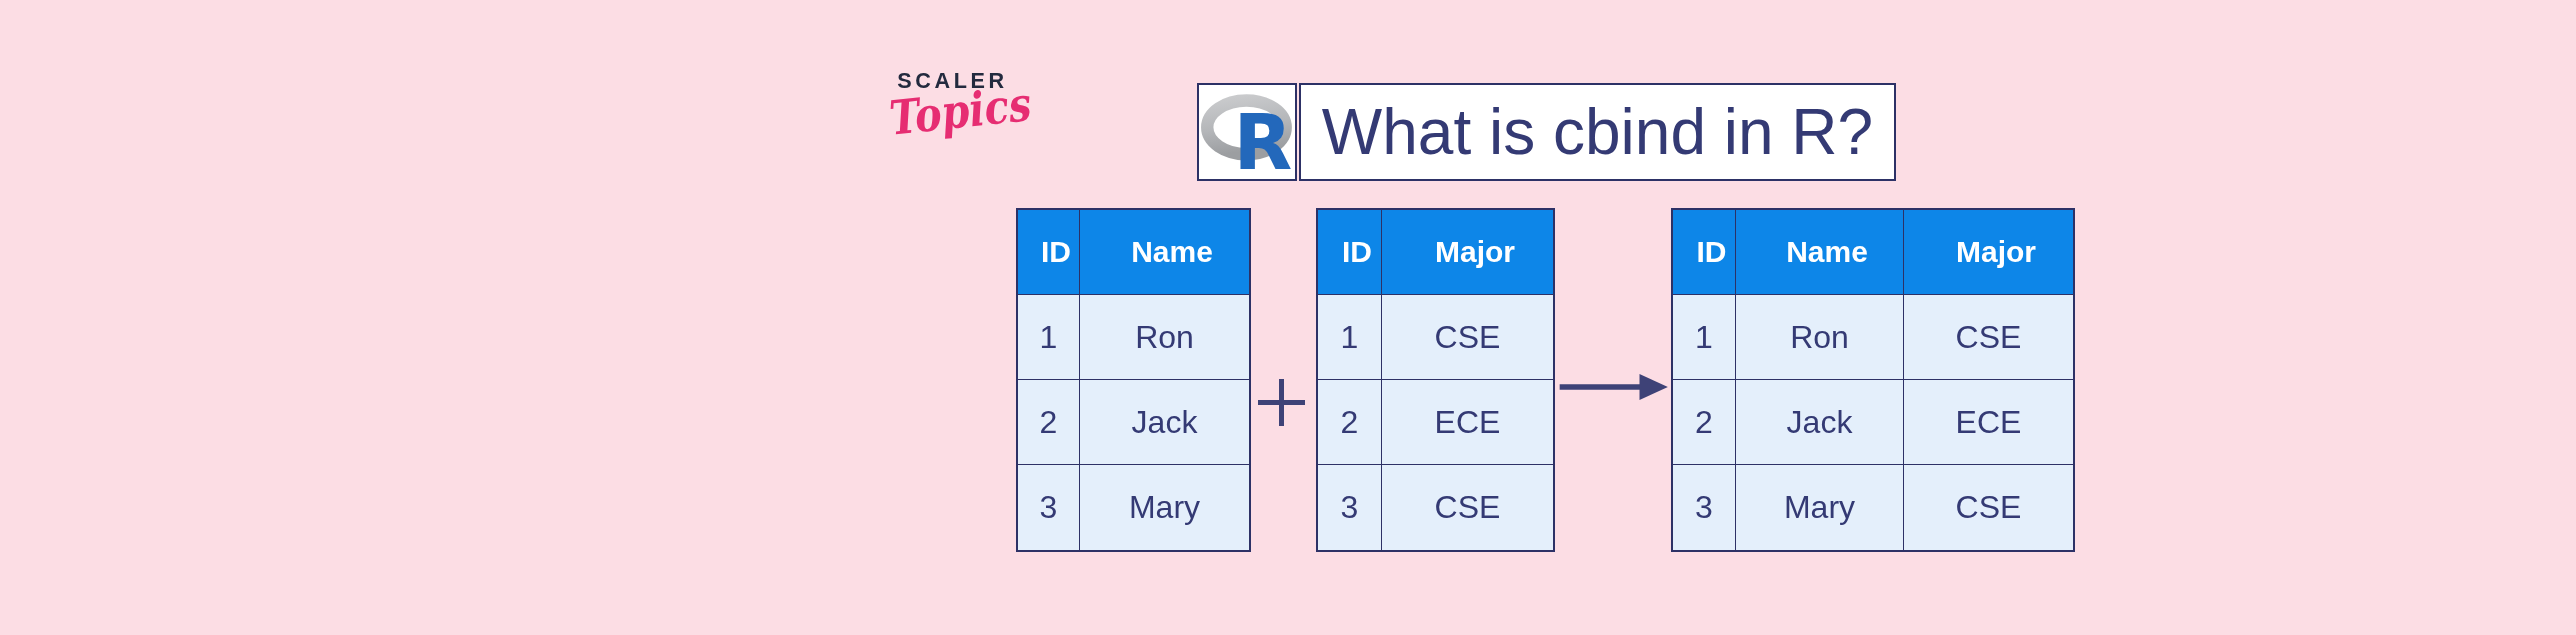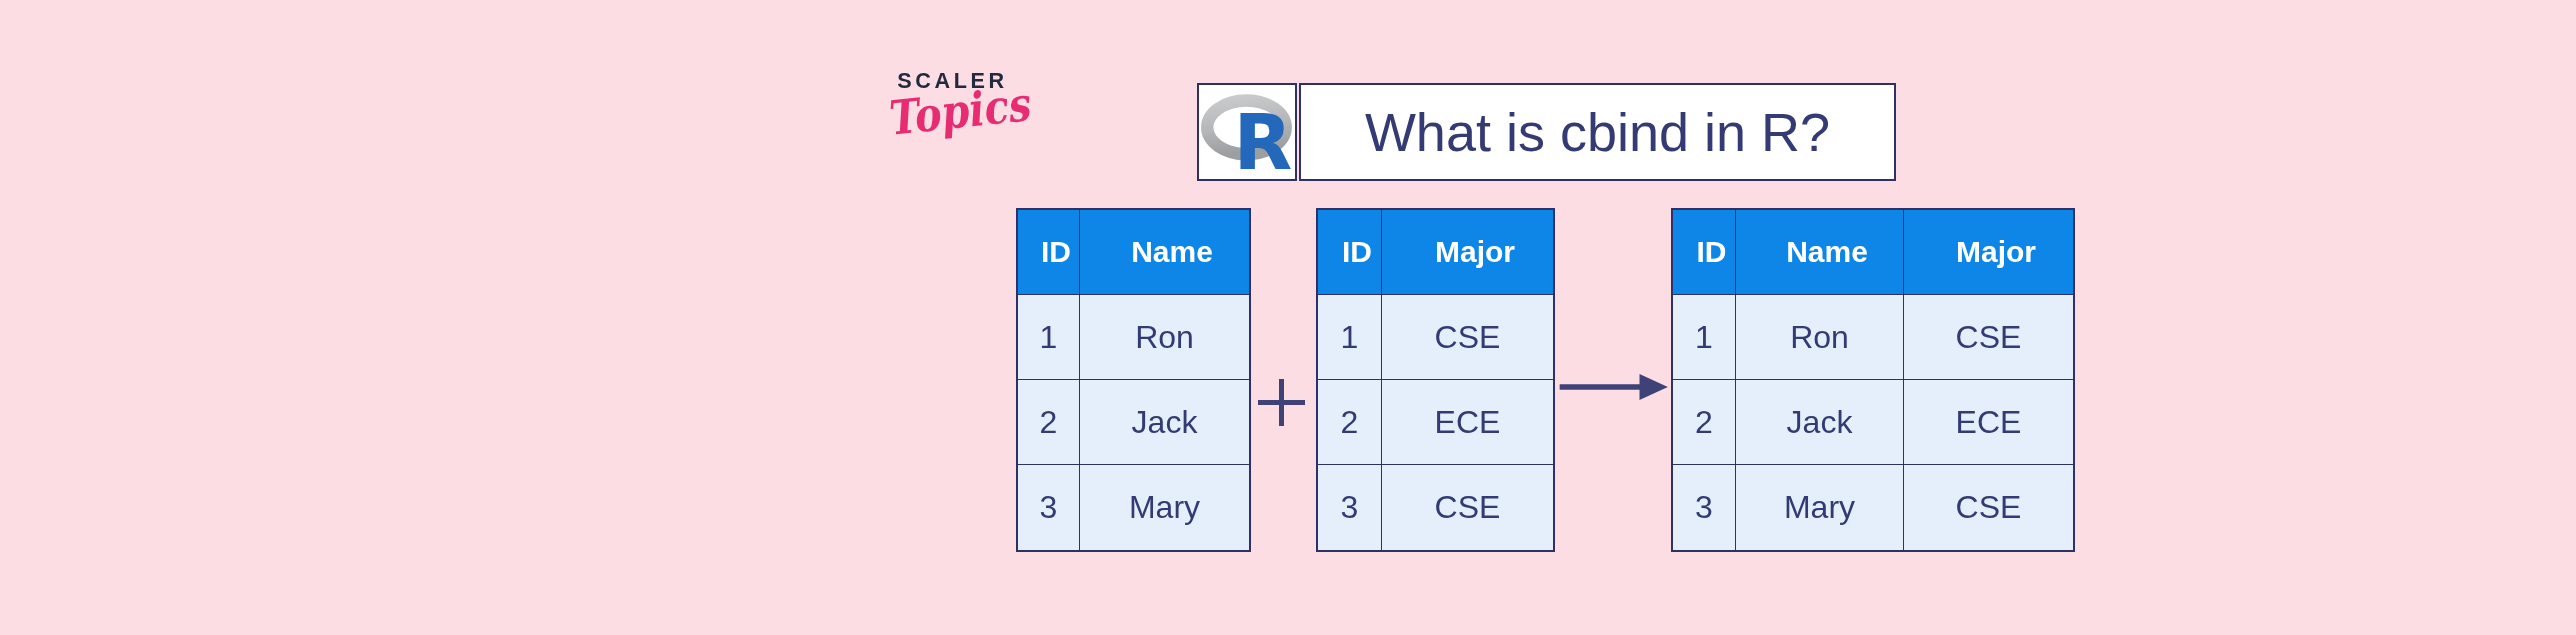--- a/index.html
+++ b/index.html
@@ -43,21 +43,21 @@
     position:absolute;left:1197px;top:83px;width:100px;height:98px;
     background:#fff;border:2.6px solid var(--line);box-sizing:border-box;
     display:flex;align-items:center;justify-content:center;
   }
   .titlebox{
     position:absolute;left:1299px;top:83px;width:597px;height:98px;
     background:#fff;border:2.6px solid var(--line);box-sizing:border-box;
     display:flex;align-items:center;justify-content:center;
   }
   .title-text{
-    font-size:54px;color:var(--ink);white-space:nowrap;
+    font-size:64px;color:var(--ink);white-space:nowrap;
     letter-spacing:0px;
   }
 
   
   .dtable{
     position:absolute;top:208px;
     display:grid;grid-auto-rows:85px;
     border:2.1px solid var(--line);
     background:var(--cellblue);
   }

